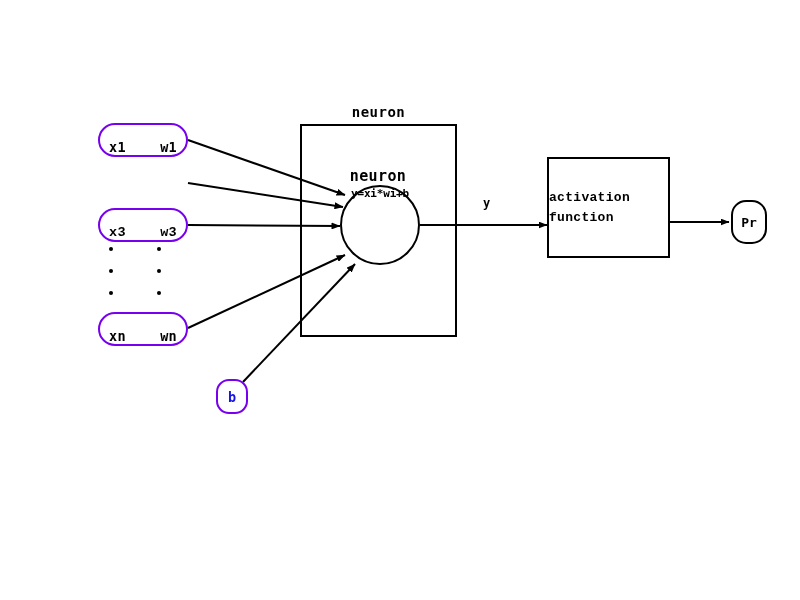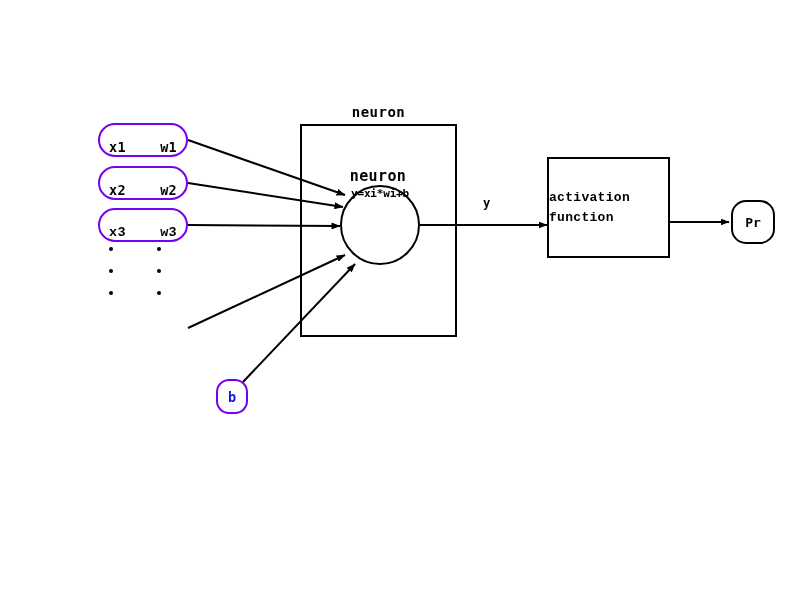--- a/index.html
+++ b/index.html
@@ -142,21 +142,21 @@
     align-self: flex-start;
     letter-spacing: 0.3px;
     font-family: Liberation Mono, monospace;
   }
 
   
   #output-node {
     position: absolute;
     left: 731px;
     top: 200px;
-    width: 44px;
+    width: 36px;
     height: 44px;
     border: 2px solid #000000;
     border-radius: 15px;
     box-sizing: border-box;
     background: #ffffff;
     display: flex;
     align-items: center;
     justify-content: center;
     font-size: 13px;
     font-weight: bold;
@@ -207,30 +207,30 @@
     <line x1="420" y1="225" x2="547" y2="225" stroke="#000000" stroke-width="2" marker-end="url(#arrowhead)"></line>
 
     <line x1="670" y1="222" x2="729" y2="222" stroke="#000000" stroke-width="2" marker-end="url(#arrowhead)"></line>
   </svg>
 
   <div class="input-node" style="left:98px; top:123px;">
     <span class="x-lab">x1</span>
     <span class="w-lab">w1</span>
   </div>
 
-  <div class="input-node" style="left:98px; top:166px;">
-    <span class="x-lab">x2</span>
-    <span class="w-lab">w2</span>
-  </div>
 
   <div class="input-node" style="left:98px; top:208px;font-family:Liberation Mono, monospace;">
     <span class="x-lab">x3</span>
     <span class="w-lab">w3</span>
   </div>
 
+  <div class="input-node" style="left:98px; top:312px;">
+    <span class="x-lab">xn</span>
+    <span class="w-lab">wn</span>
+  </div>
 
   <span class="dot" style="left:109px; top:247px;"></span>
   <span class="dot" style="left:109px; top:269px;"></span>
   <span class="dot" style="left:109px; top:291px;"></span>
   <span class="dot" style="left:157px; top:247px;"></span>
   <span class="dot" style="left:157px; top:269px;"></span>
   <span class="dot" style="left:157px; top:291px;"></span>
 
   <div id="bias-node">
     <span>b</span>

